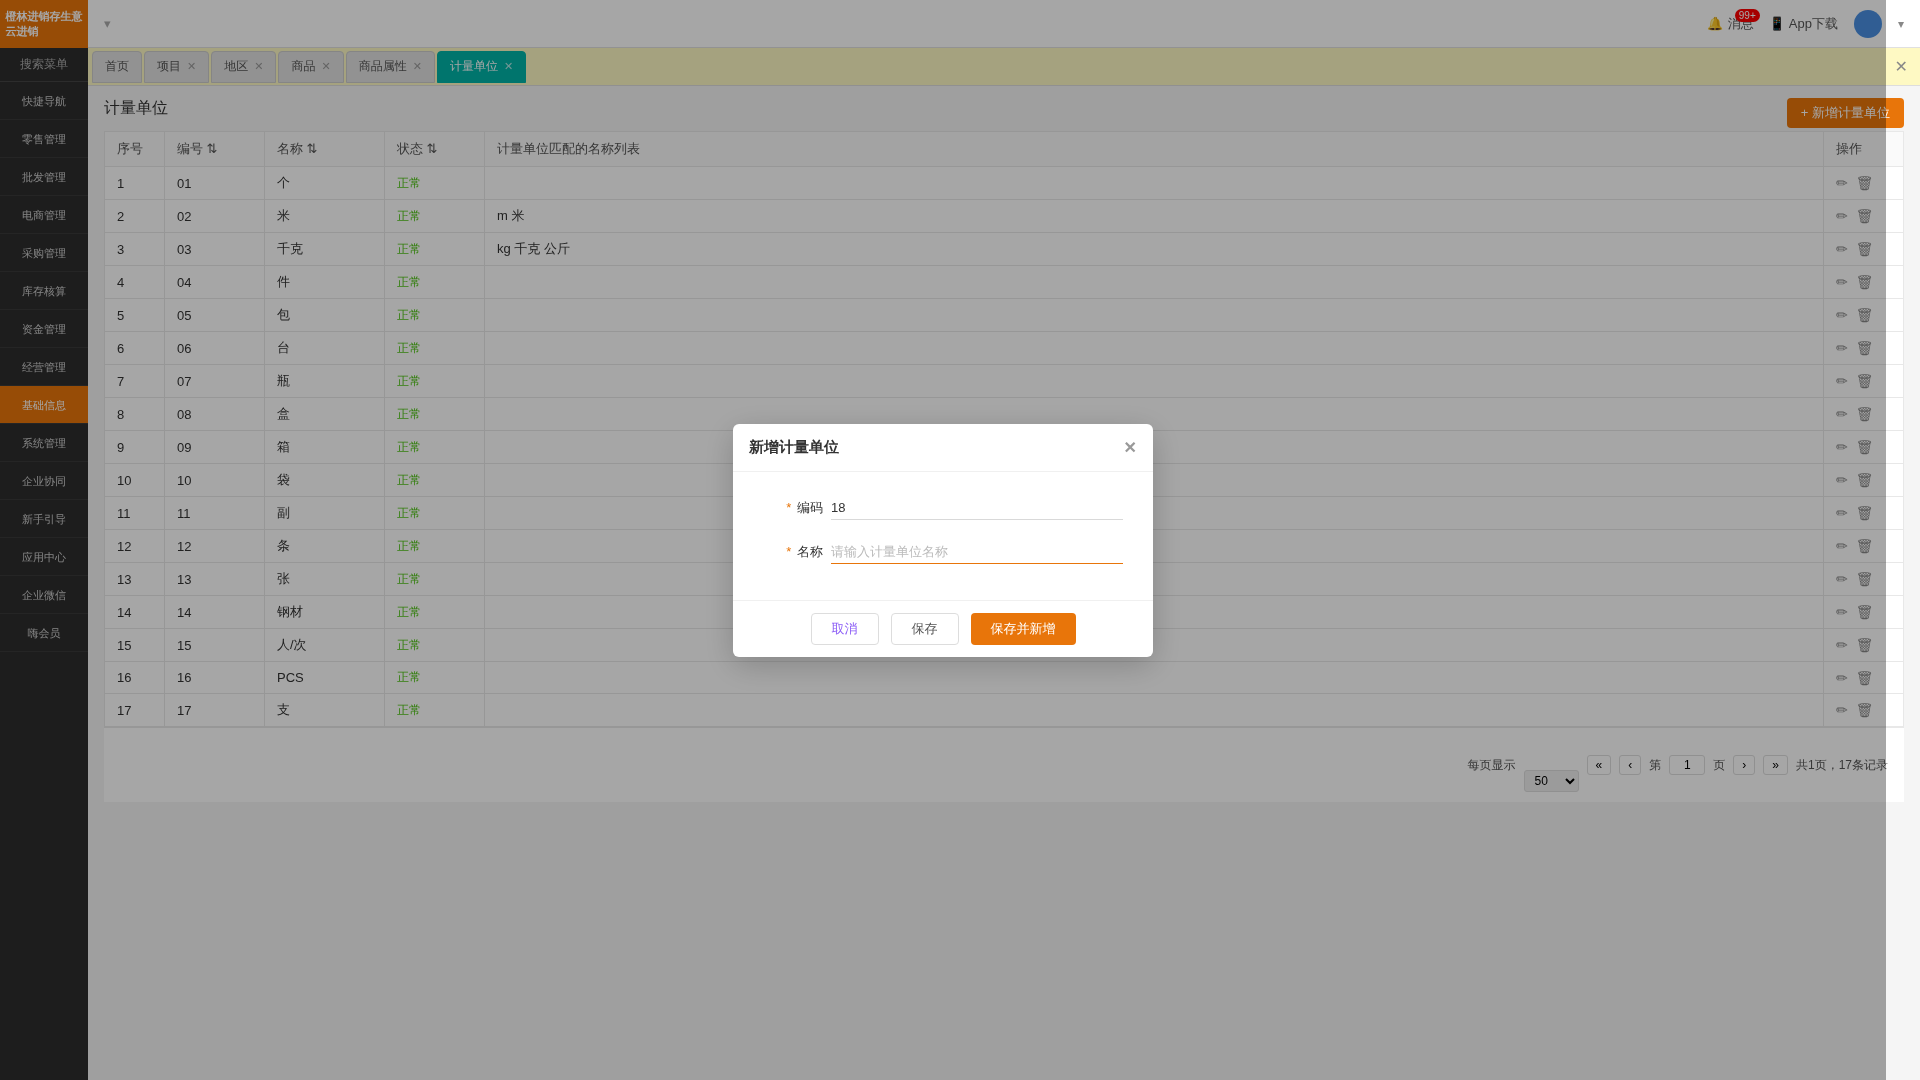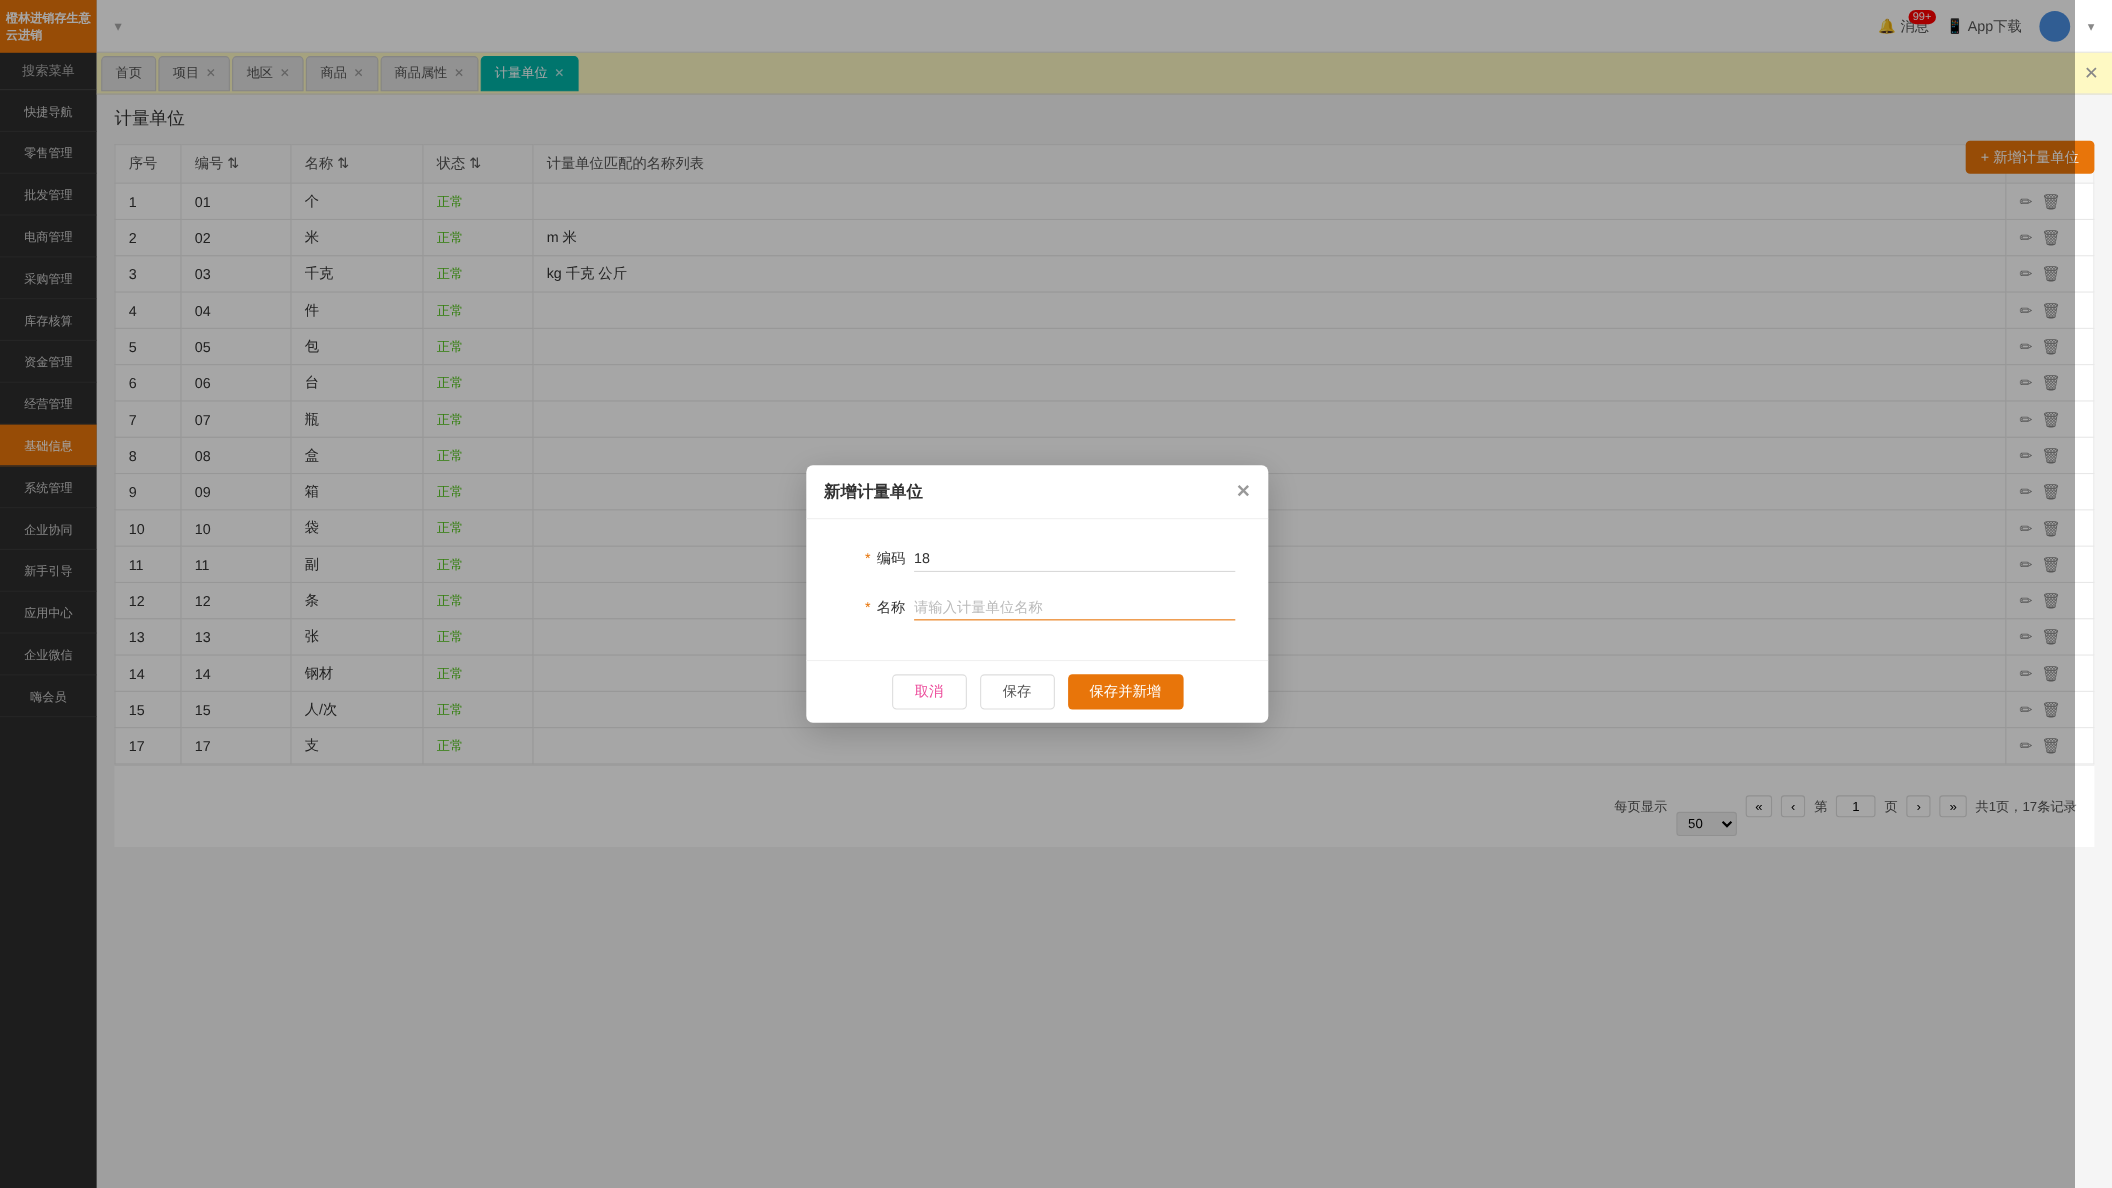--- a/index.html
+++ b/index.html
@@ -150,21 +150,20 @@
       position: absolute;
       top: 12px;
       right: 16px;
       background: #e8750a;
       color: white;
       border: none;
       padding: 6px 14px;
       border-radius: 4px;
       font-size: 13px;
       cursor: pointer;
-      margin-top: 30px;
     }
 
     
     .data-table {
       width: 100%;
       border-collapse: collapse;
       background: #fff;
       font-size: 13px;
     }
     .data-table th {
@@ -306,21 +305,21 @@
       gap: 12px;
       border-top: 1px solid #f0f0f0;
     }
     .btn-cancel {
       border: 1px solid #ddd;
       background: #fff;
       padding: 6px 20px;
       border-radius: 4px;
       cursor: pointer;
       font-size: 13px;
-      color: #ec4899;
+      color: #8b5cf6;
     }
     .btn-save {
       border: 1px solid #ddd;
       background: #fff;
       padding: 6px 20px;
       border-radius: 4px;
       cursor: pointer;
       font-size: 13px;
       color: #555;
     }
@@ -659,20 +658,33 @@
     <td><span class="status-normal">正常</span></td>
     <td></td>
     <td>
       <div class="action-icons">
         <span class="action-icon" title="编辑">✏</span>
         <span class="action-icon" title="删除">🗑</span>
       </div>
     </td>
   </tr>
           <tr>
+    <td>16</td>
+    <td>16</td>
+    <td>PCS</td>
+    <td><span class="status-normal">正常</span></td>
+    <td></td>
+    <td>
+      <div class="action-icons">
+        <span class="action-icon" title="编辑">✏</span>
+        <span class="action-icon" title="删除">🗑</span>
+      </div>
+    </td>
+  </tr>
+          <tr>
     <td>17</td>
     <td>17</td>
     <td>支</td>
     <td><span class="status-normal">正常</span></td>
     <td></td>
     <td>
       <div class="action-icons">
         <span class="action-icon" title="编辑">✏</span>
         <span class="action-icon" title="删除">🗑</span>
       </div>

